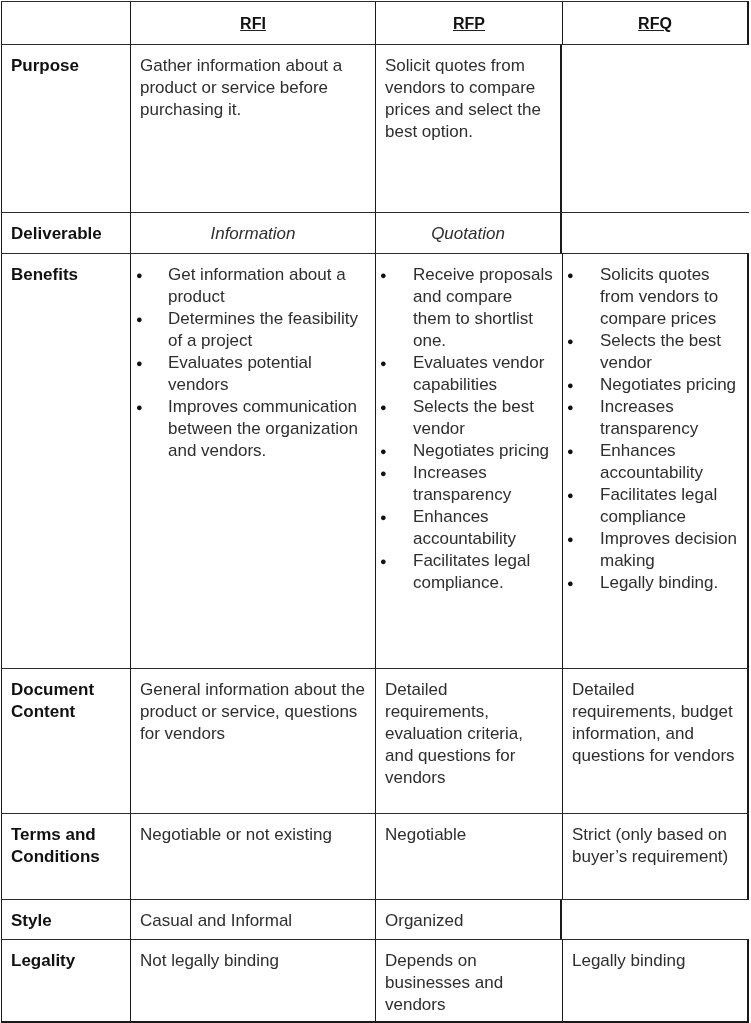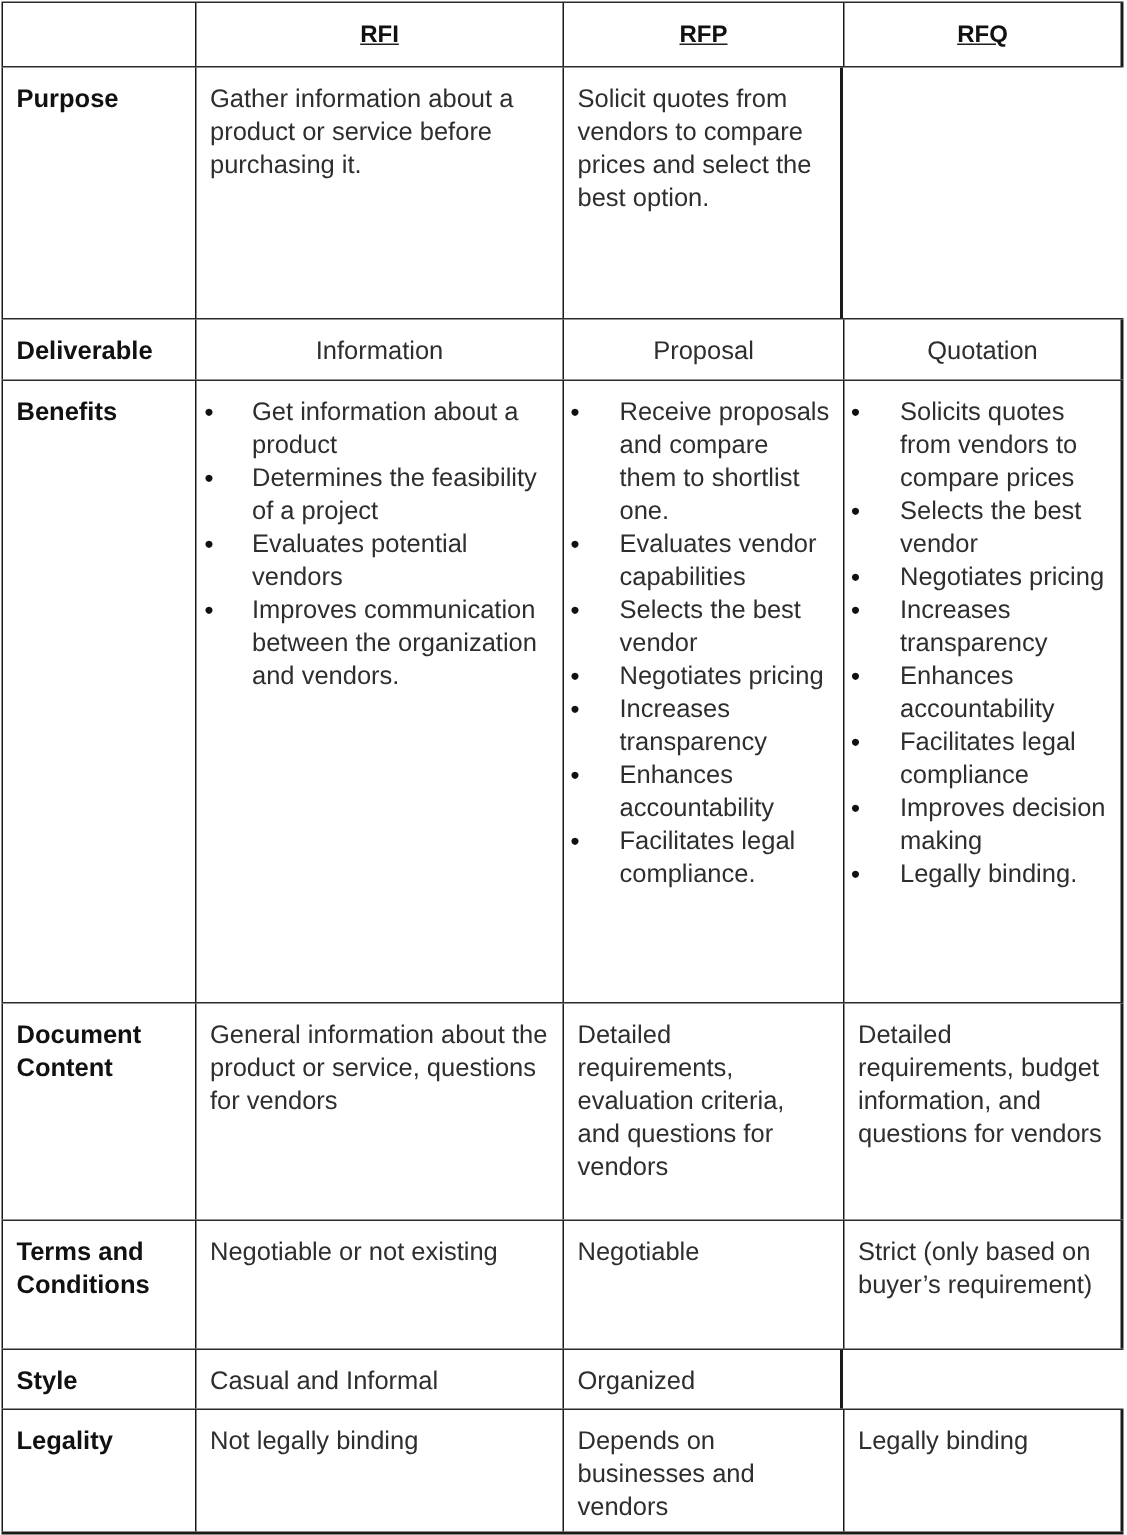--- a/index.html
+++ b/index.html
@@ -11,21 +11,21 @@
       color: #1f1f1f;
     }
     .row { position: absolute; left: 0; width: 748px; display: flex; box-sizing: border-box; border-top: 1px solid #2b2b2b; }
     .row.last { border-bottom: 2px solid #1a1a1a; }
     .cell { box-sizing: border-box; border-left: 1px solid #1a1a1a; height: 100%; padding: 10px 9px 0 9px; font-size: 17px; line-height: 22px; color: #2e2e2e; overflow: hidden; }
     .cell.c0 { width: 129px; border-left: 1.5px solid #1a1a1a; font-weight: bold; color: #111; padding-left: 9px; }
     .cell.c1 { width: 245px; }
     .cell.c2 { width: 187px; }
     .cell.c3 { width: 187px; border-right: 2px solid #1a1a1a; }
     .hdr .cell { font-weight: bold; color: #111; text-align: center; padding-top: 11px; font-size: 16px; }
-    .center { text-align: center; }
+    .center { text-align: center; font-style: italic; }
     ul.bl { margin: 0; padding: 0; list-style: none; }
     ul.bl li { position: relative; padding-left: 28px; }
     ul.bl li::before { content: "\25CF"; position: absolute; left: 2px; top: 0; font-size: 11px; color: #111; }
     .c1 ul.bl li::before { left: -4px; }
     .c2 ul.bl li::before, .c3 ul.bl li::before { left: -5px; }
   </style>
 </head>
 <body>
 
 <div class="grid">
@@ -39,21 +39,20 @@
 
   <div class="row" style="top:43px; height:168px;">
     <div class="cell c0">Purpose</div>
     <div class="cell c1">Gather information about a product or service before purchasing it.</div>
     <div class="cell c3">Solicit quotes from vendors to compare prices and select the best option.</div>
   </div>
 
   <div class="row" style="top:211px; height:41px;">
     <div class="cell c0">Deliverable</div>
     <div class="cell c1 center">Information</div>
-    <div class="cell c2 center">Proposal</div>
     <div class="cell c3 center">Quotation</div>
   </div>
 
   <div class="row" style="top:252px; height:415px;">
     <div class="cell c0">Benefits</div>
     <div class="cell c1">
       <ul class="bl">
         <li>Get information about a product</li>
         <li>Determines the feasibility of a project</li>
         <li>Evaluates potential vendors</li>

